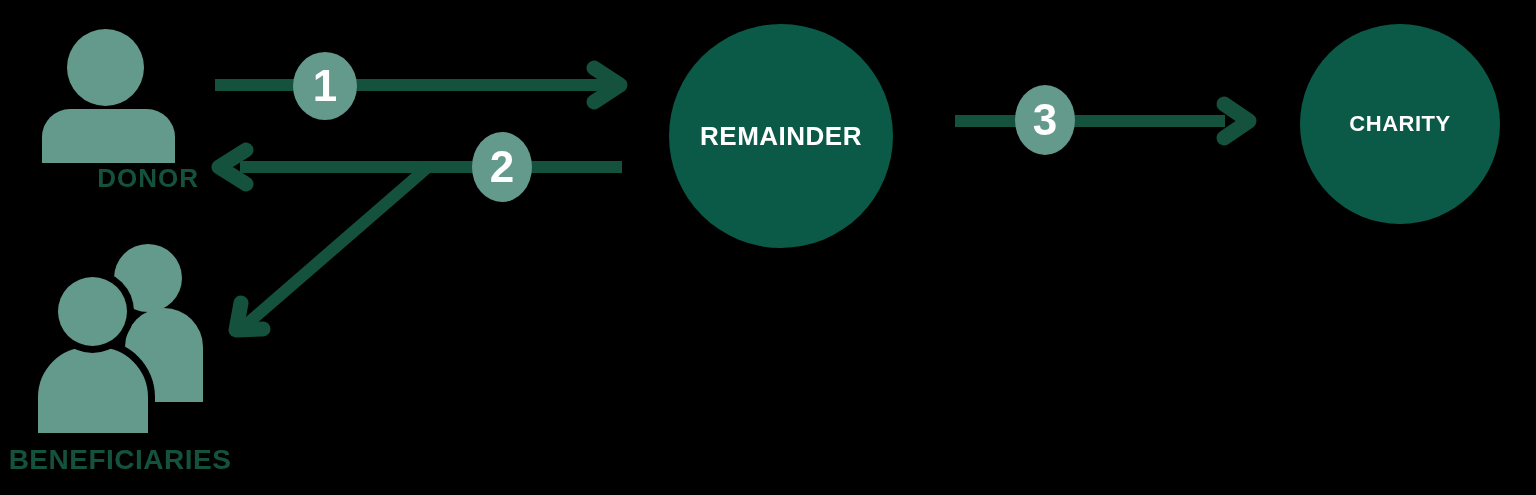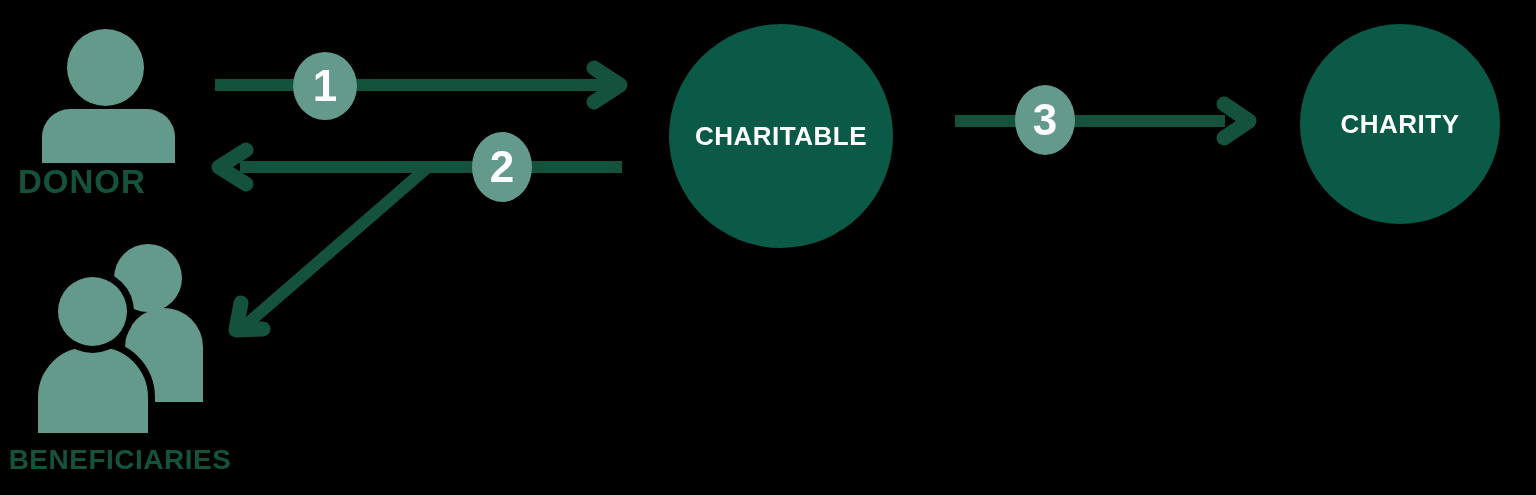--- a/index.html
+++ b/index.html
@@ -26,22 +26,22 @@
   
   .p-head{position:absolute;background:var(--sage-green);border-radius:50%;}
   .p-body{position:absolute;background:var(--sage-green);}
   .outlined{box-shadow:0 0 0 7px var(--background);}
 
   
   .donor-head{left:67px;top:29px;width:77px;height:77px;}
   .donor-body{left:42px;top:109px;width:133px;height:54px;border-radius:28px 28px 0 0;}
   .donor-label{
     position:absolute;left:18px;top:163px;width:181px;
-    text-align:left;color:var(--forest-green);
-    font-size:33px;font-weight:800;letter-spacing:1px;
+    text-align:right;color:var(--forest-green);
+    font-size:26px;font-weight:800;letter-spacing:1px;
   }
 
   
   .ben-back-head{left:114px;top:244px;width:68px;height:68px;}
   .ben-back-body{left:125px;top:308px;width:78px;height:94px;border-radius:39px 39px 0 0;}
   .ben-front-body{left:38px;top:347px;width:110px;height:86px;border-radius:50px 50px 0 0;}
   .ben-front-head{left:58px;top:277px;width:69px;height:69px;}
   .ben-label{
     position:absolute;left:-4px;top:444px;width:248px;
     text-align:center;color:var(--forest-green);
@@ -50,21 +50,21 @@
 
   
   .circle{
     position:absolute;border-radius:50%;
     background:var(--dark-green);
     display:flex;flex-direction:column;align-items:center;justify-content:center;
     color:var(--text-white);font-weight:800;text-align:center;
   }
   .trust-circle{left:669px;top:24px;width:224px;height:224px;}
   .trust-circle .line{font-size:26px;line-height:37px;letter-spacing:0.5px;}
-  .charity-circle{left:1300px;top:24px;width:200px;height:200px;font-size:26px;letter-spacing:0.5px;}
+  .charity-circle{left:1300px;top:24px;width:200px;height:200px;font-size:22px;letter-spacing:0.5px;}
 
   
   .badge{
     position:absolute;border-radius:50%;
     background:var(--sage-green);
     display:flex;align-items:center;justify-content:center;
     color:var(--text-white);font-weight:800;font-size:44px;
   }
   .badge-1{left:293px;top:52px;width:64px;height:68px;}
   .badge-2{left:472px;top:132px;width:60px;height:70px;}
@@ -100,21 +100,21 @@
 
   <div>
     <div class="p-head ben-back-head"></div>
     <div class="p-body ben-back-body"></div>
     <div class="p-body ben-front-body outlined"></div>
     <div class="p-head ben-front-head outlined"></div>
     <div class="ben-label">BENEFICIARIES</div>
   </div>
 
   <div class="circle trust-circle">
-    <div class="line">CHARITABLE</div>
+    <div class="line">REMAINDER</div>
   </div>
 
   <div class="circle charity-circle">
     <div>CHARITY</div>
   </div>
 
   <div class="badge badge-1">
     <span>1</span>
   </div>
   <div class="badge badge-2">

